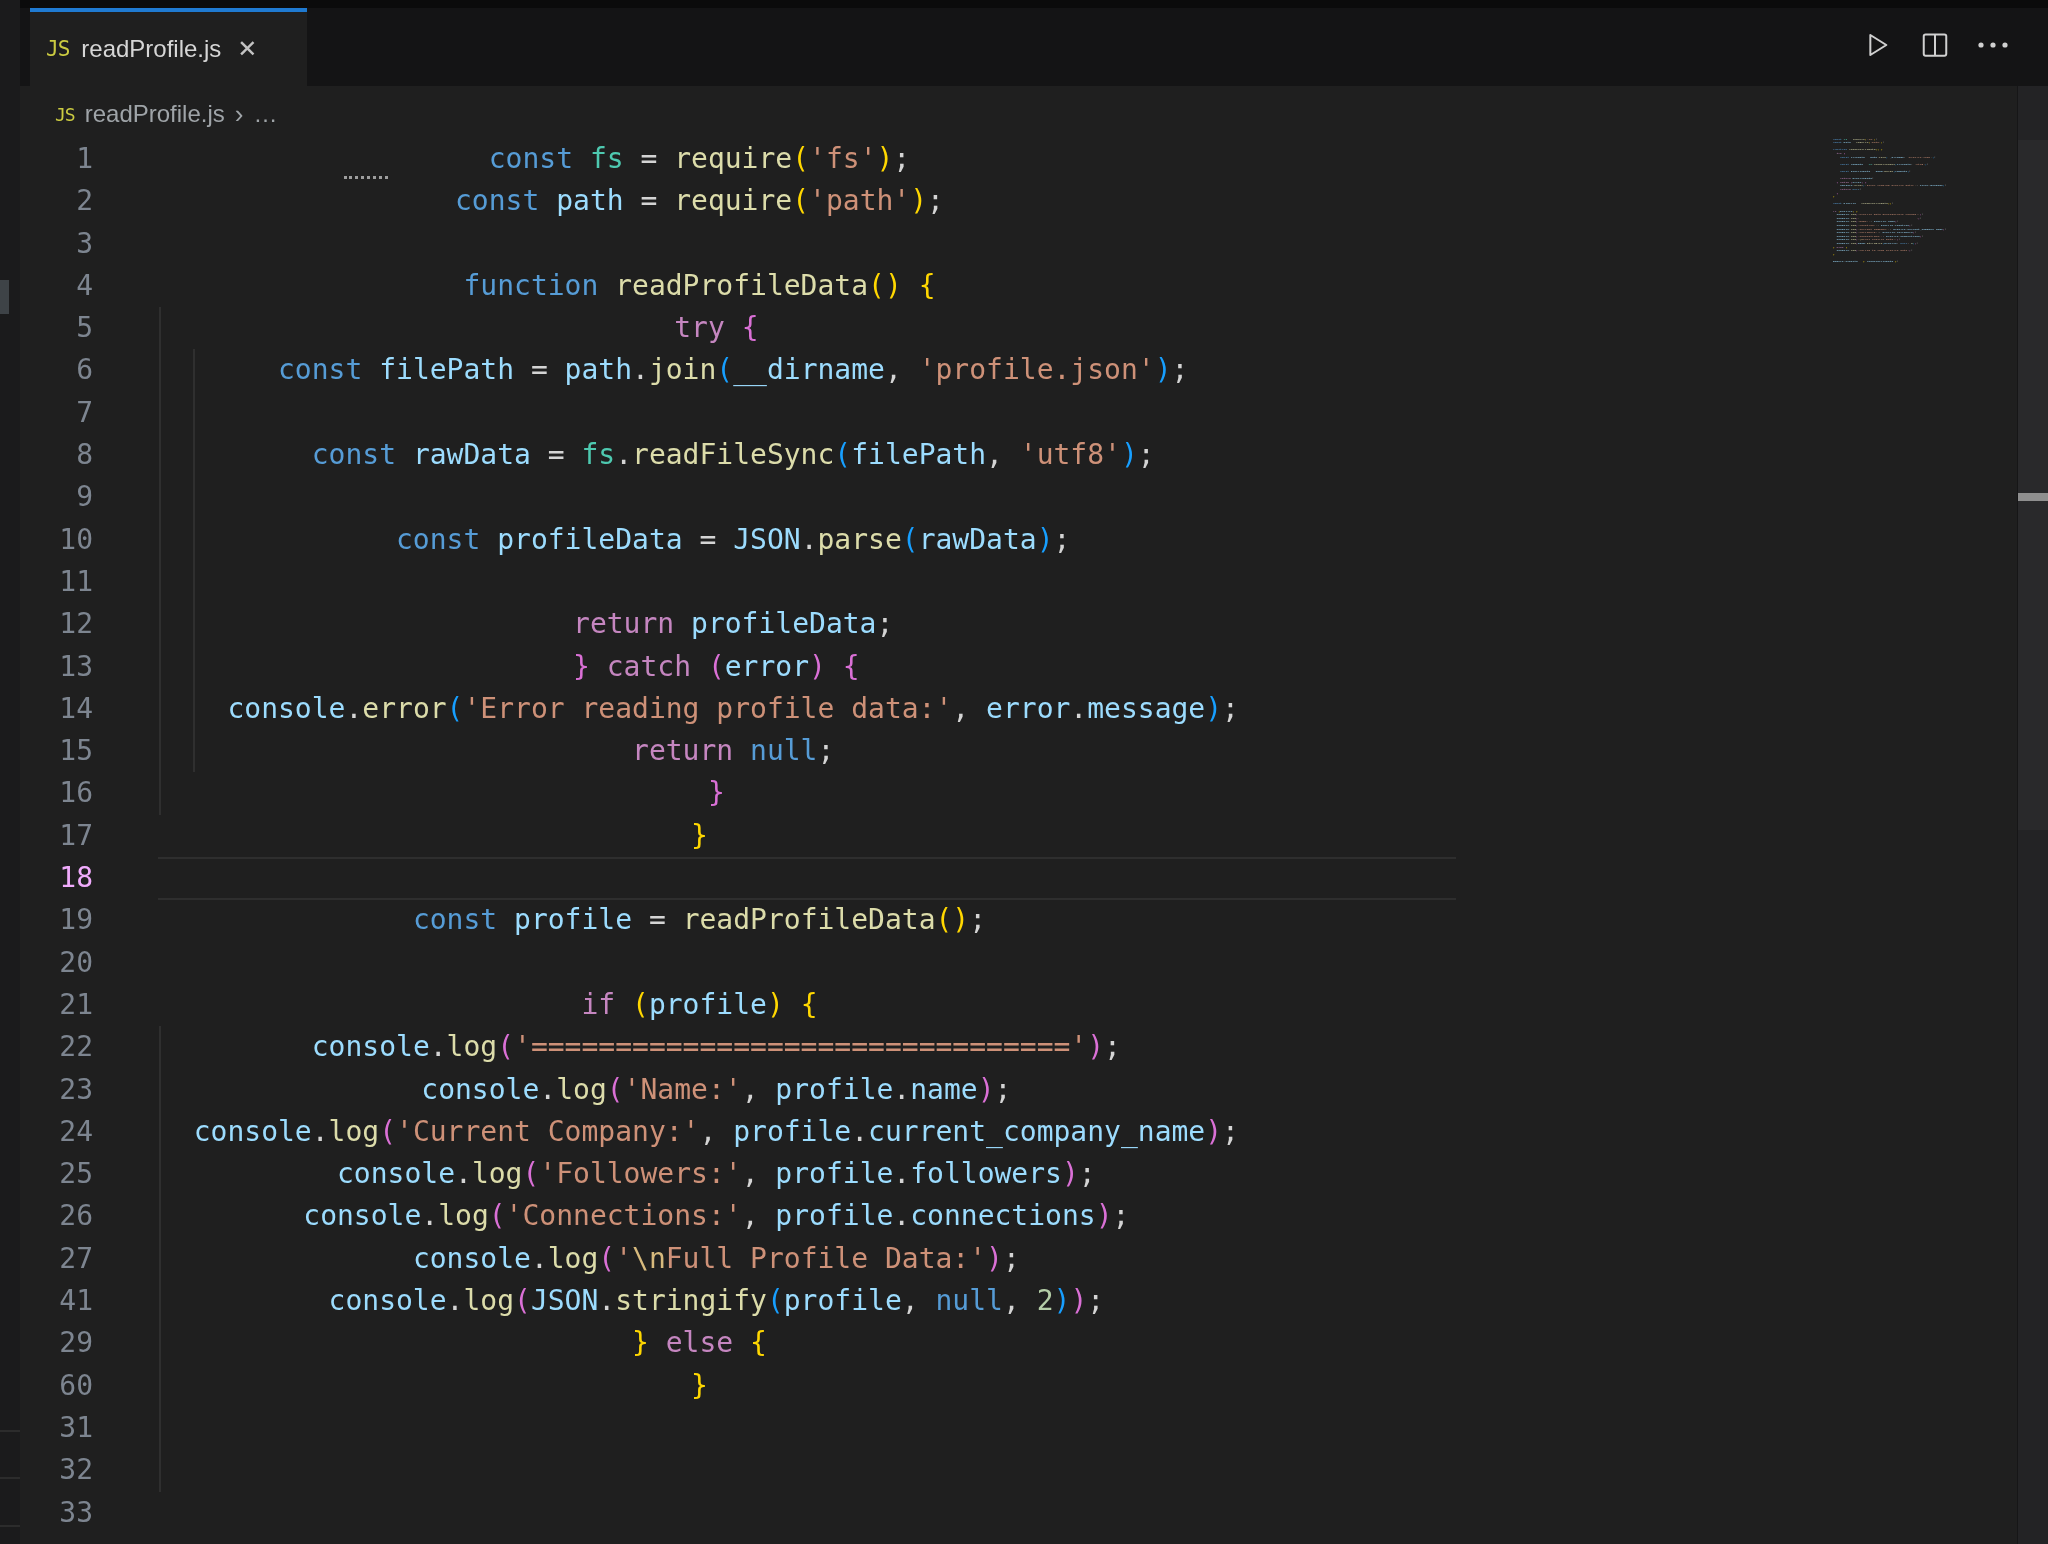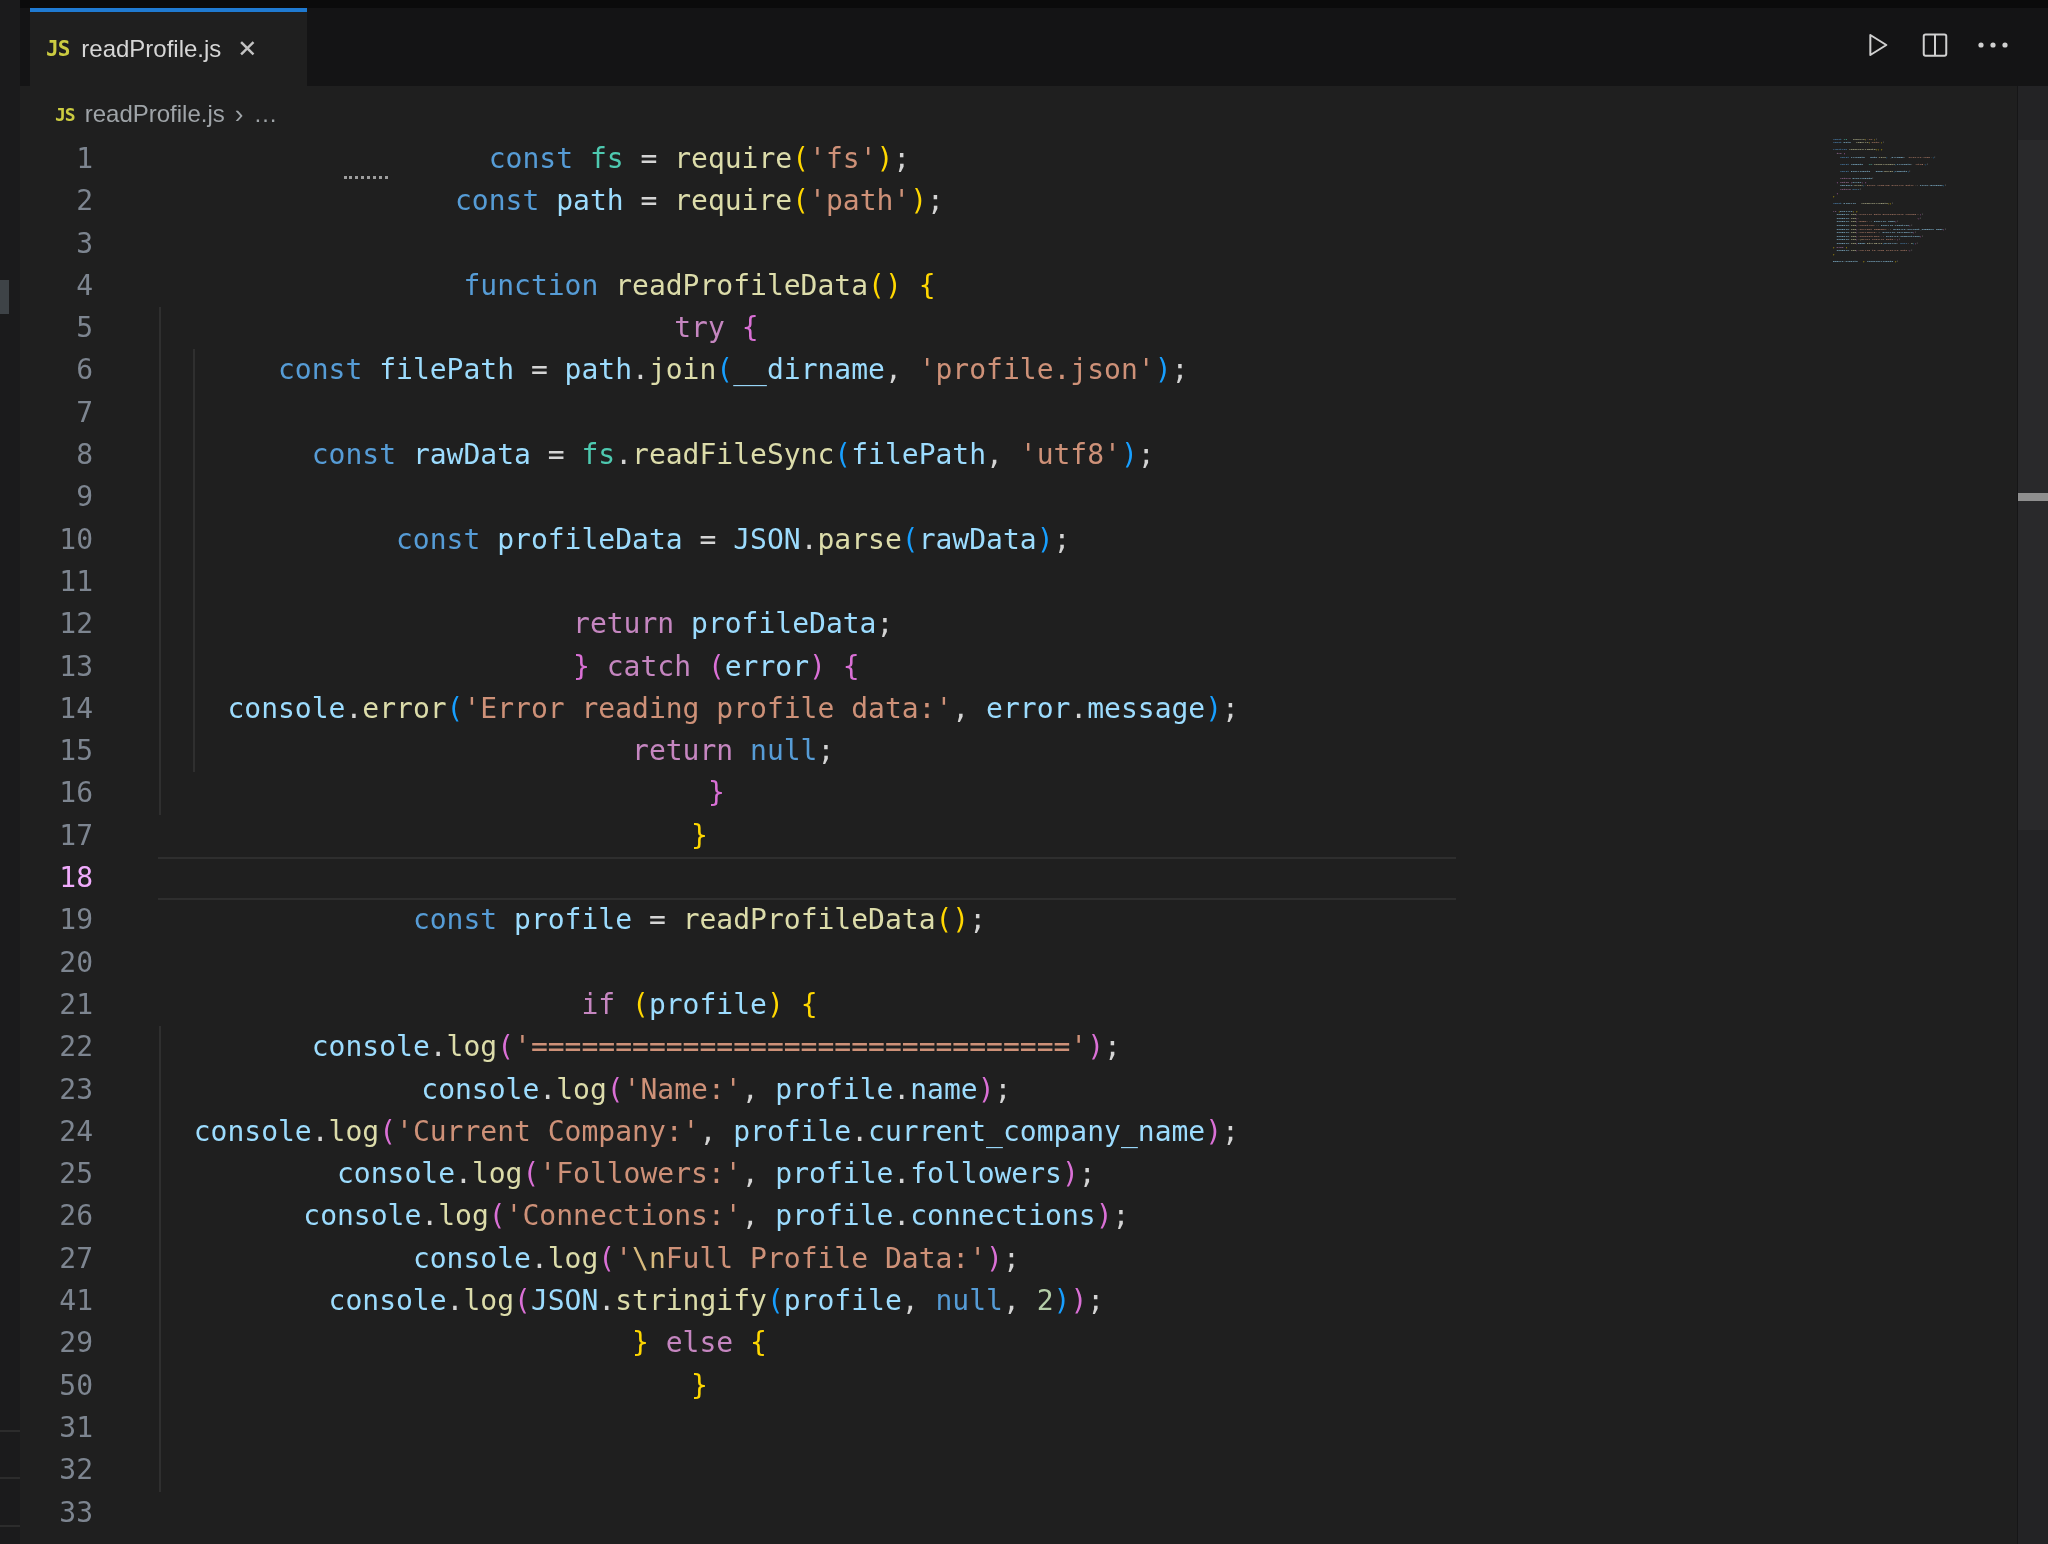--- a/index.html
+++ b/index.html
@@ -8,21 +8,21 @@
   
   .left-strip{position:absolute;left:0;top:0;width:20px;height:1544px;background:#1b1b1c;}
   .left-thumb{position:absolute;left:0;top:280px;width:9px;height:34px;background:#3e4347;}
   .left-sep{position:absolute;left:0;width:20px;height:2px;background:#2c2c2c;}
   
   .tabbar{position:absolute;left:20px;top:0;width:2028px;height:86px;background:#141415;}
   .tabbar-topstrip{position:absolute;left:0;top:0;width:100%;height:8px;background:#0b0b0b;}
   .tab{position:absolute;left:10px;top:8px;width:277px;height:78px;background:#1f1f1f;
        border-top:4px solid var(--tab-accent,#1f7ad1);box-sizing:border-box;
        display:flex;align-items:center;padding:0 16px;cursor:pointer;}
-  .js-badge{font-family:"DejaVu Sans Mono",monospace;font-weight:bold;font-size:21px;
+  .js-badge{font-family:"DejaVu Sans Mono",monospace;font-weight:normal;font-size:21px;
             color:var(--js-icon,#cbcb41);margin-right:12px;letter-spacing:-1px;}
   .tab-label{font-size:24px;color:#d6d6d6;white-space:nowrap;}
   .tab-close{margin-left:16px;font-size:24px;color:#c3c3c3;line-height:1;}
   .editor-actions{position:absolute;right:38px;top:28px;display:flex;align-items:center;gap:24px;}
   .action-btn{display:flex;align-items:center;justify-content:center;width:34px;height:34px;}
   
   .breadcrumb{position:absolute;left:55px;top:96px;height:36px;display:flex;align-items:center;
               gap:10px;font-size:24px;color:#9fa4a8;}
   .breadcrumb .js-badge{font-size:18px;margin-right:0;}
   .crumb-sep{font-size:26px;color:#9fa4a8;}
@@ -130,21 +130,21 @@
       <div class="ln">20</div>
       <div class="ln">21</div>
       <div class="ln">22</div>
       <div class="ln">23</div>
       <div class="ln">24</div>
       <div class="ln">25</div>
       <div class="ln">26</div>
       <div class="ln">27</div>
       <div class="ln">41</div>
       <div class="ln">29</div>
-      <div class="ln">50</div>
+      <div class="ln">60</div>
       <div class="ln">31</div>
       <div class="ln">32</div>
       <div class="ln">33</div>
     </div>
   <div id="code" class="mono">
       <div class="line"><span class="tok-k">const</span><span class="tok-p"> </span><span class="tok-t">fs</span><span class="tok-p"> = </span><span class="tok-f">require</span><span class="tok-1">(</span><span class="tok-s">'fs'</span><span class="tok-1">)</span><span class="tok-p">;</span></div>
       <div class="line"><span class="tok-k">const</span><span class="tok-p"> </span><span class="tok-v">path</span><span class="tok-p"> = </span><span class="tok-f">require</span><span class="tok-1">(</span><span class="tok-s">'path'</span><span class="tok-1">)</span><span class="tok-p">;</span></div>
       <div class="line"></div>
       <div class="line"><span class="tok-k">function</span><span class="tok-p"> </span><span class="tok-f">readProfileData</span><span class="tok-1">()</span><span class="tok-p"> </span><span class="tok-1">{</span></div>
       <div class="line"><span class="tok-p">  </span><span class="tok-c">try</span><span class="tok-p"> </span><span class="tok-2">{</span></div>

